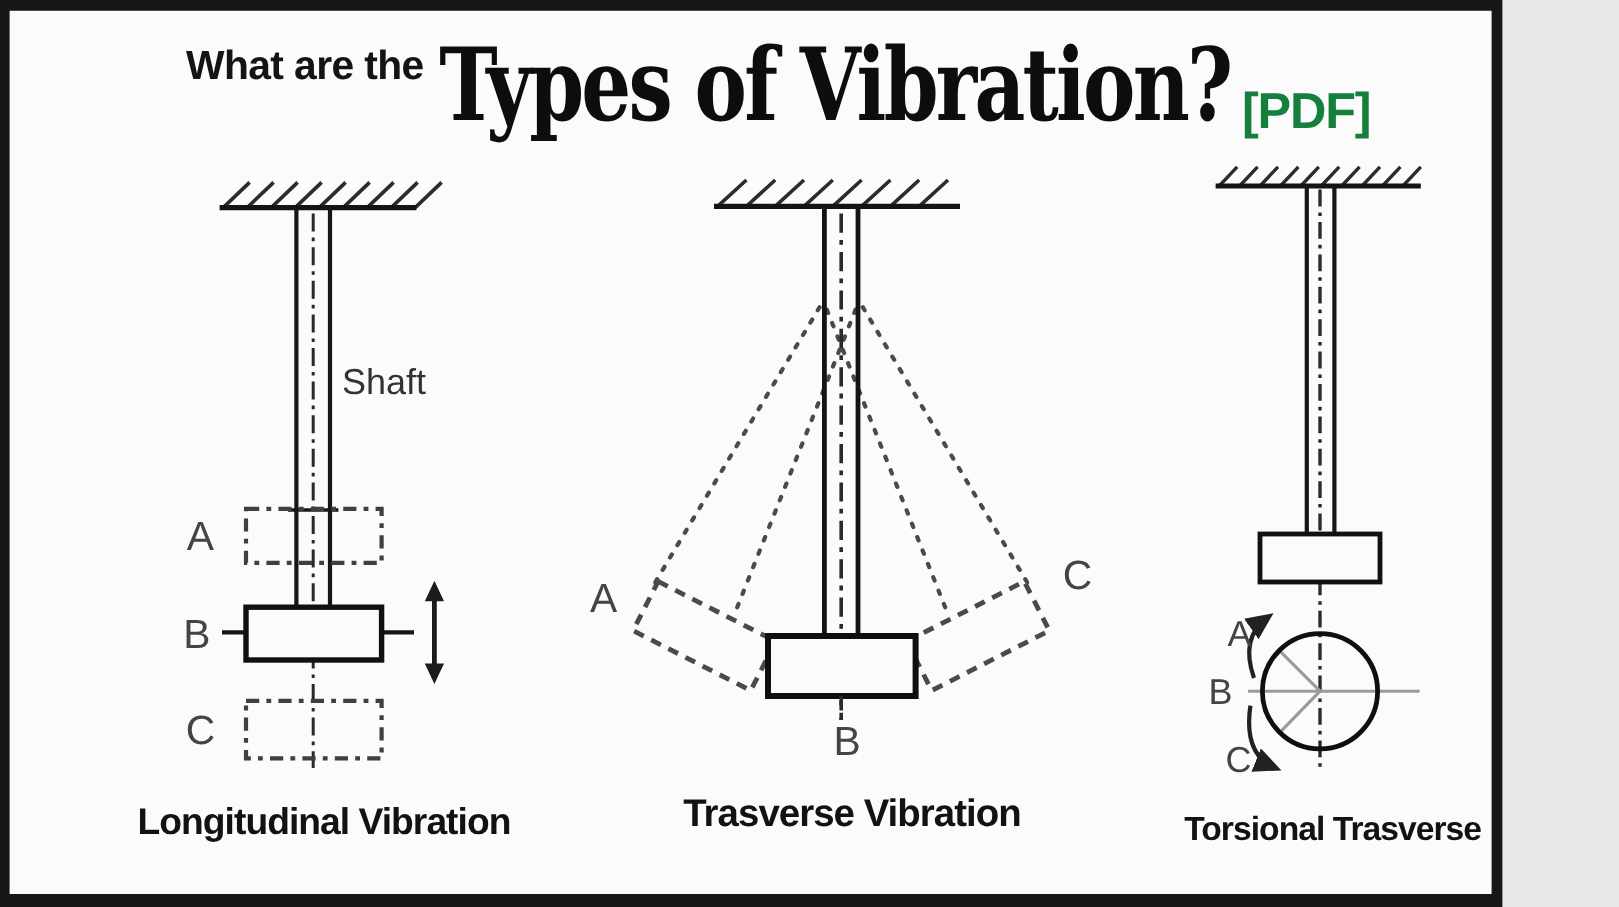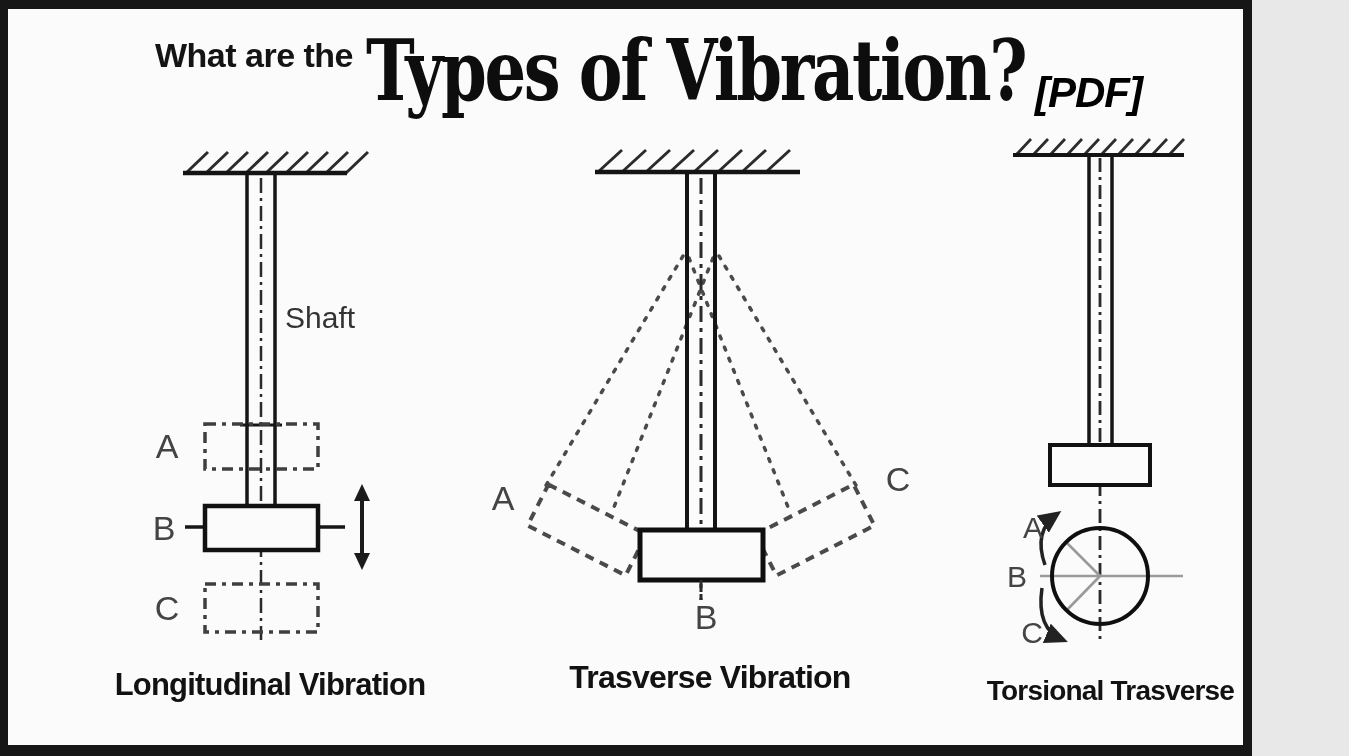--- a/index.html
+++ b/index.html
@@ -28,21 +28,21 @@
     font-size:84px;line-height:1.05;
     letter-spacing:-3px;
     color:#0d0d0d;
     transform:scaleX(0.78);
     transform-origin:left top;
     white-space:nowrap;
   }
   .pdf-tag{
     left:1027px;top:60px;
     font-size:42px;font-weight:bold;letter-spacing:-1px;
-    color:#000000;white-space:nowrap;font-style:italic;
+    color:#15803d;white-space:nowrap;
   }
   .diagram-caption{
     font-weight:bold;text-align:center;color:#121212;white-space:nowrap;
     letter-spacing:-0.8px;
   }
   .cap-long{left:92px;top:658px;width:340px;font-size:31px;}
   .cap-trans{left:532px;top:650px;width:340px;font-size:32px;}
   .cap-tors{left:955px;top:666px;width:295px;font-size:28px;}
   svg text{
     font-family:"Liberation Sans", sans-serif;

